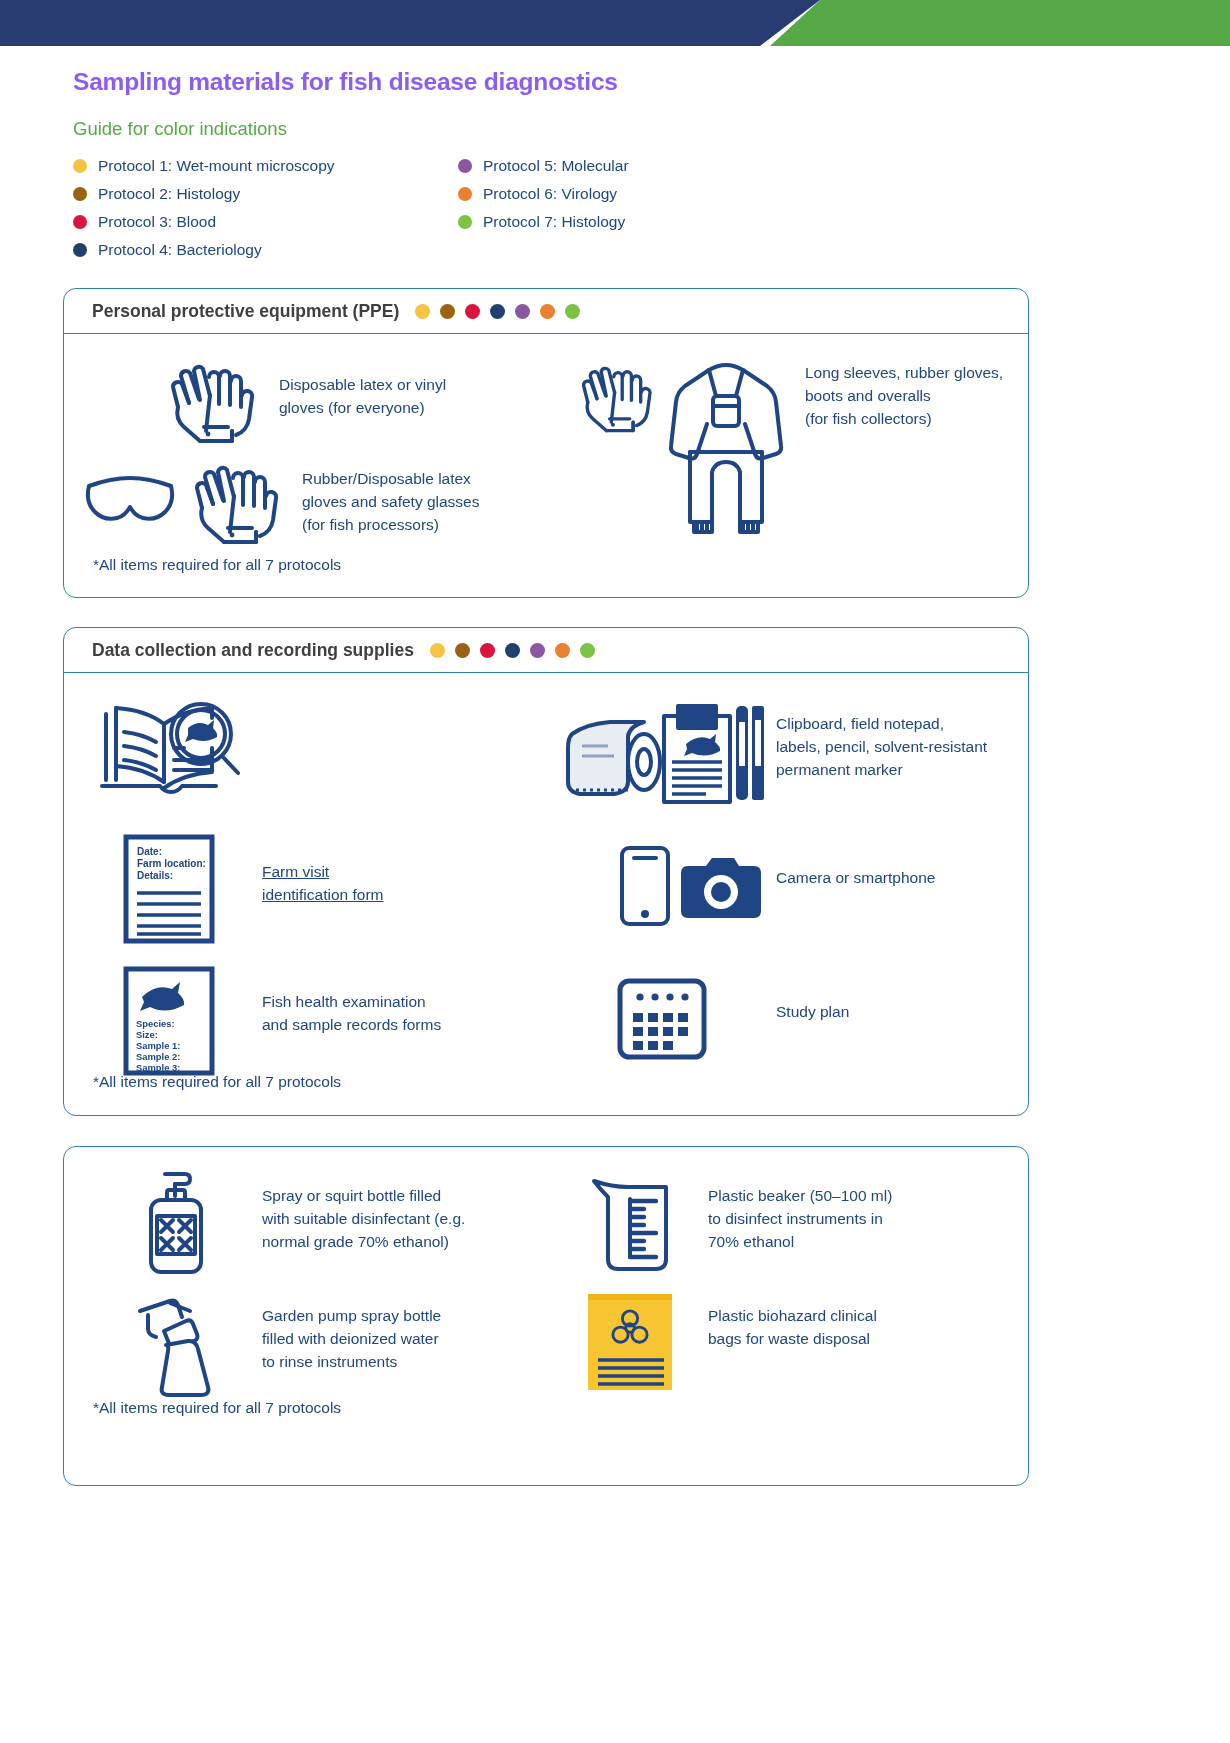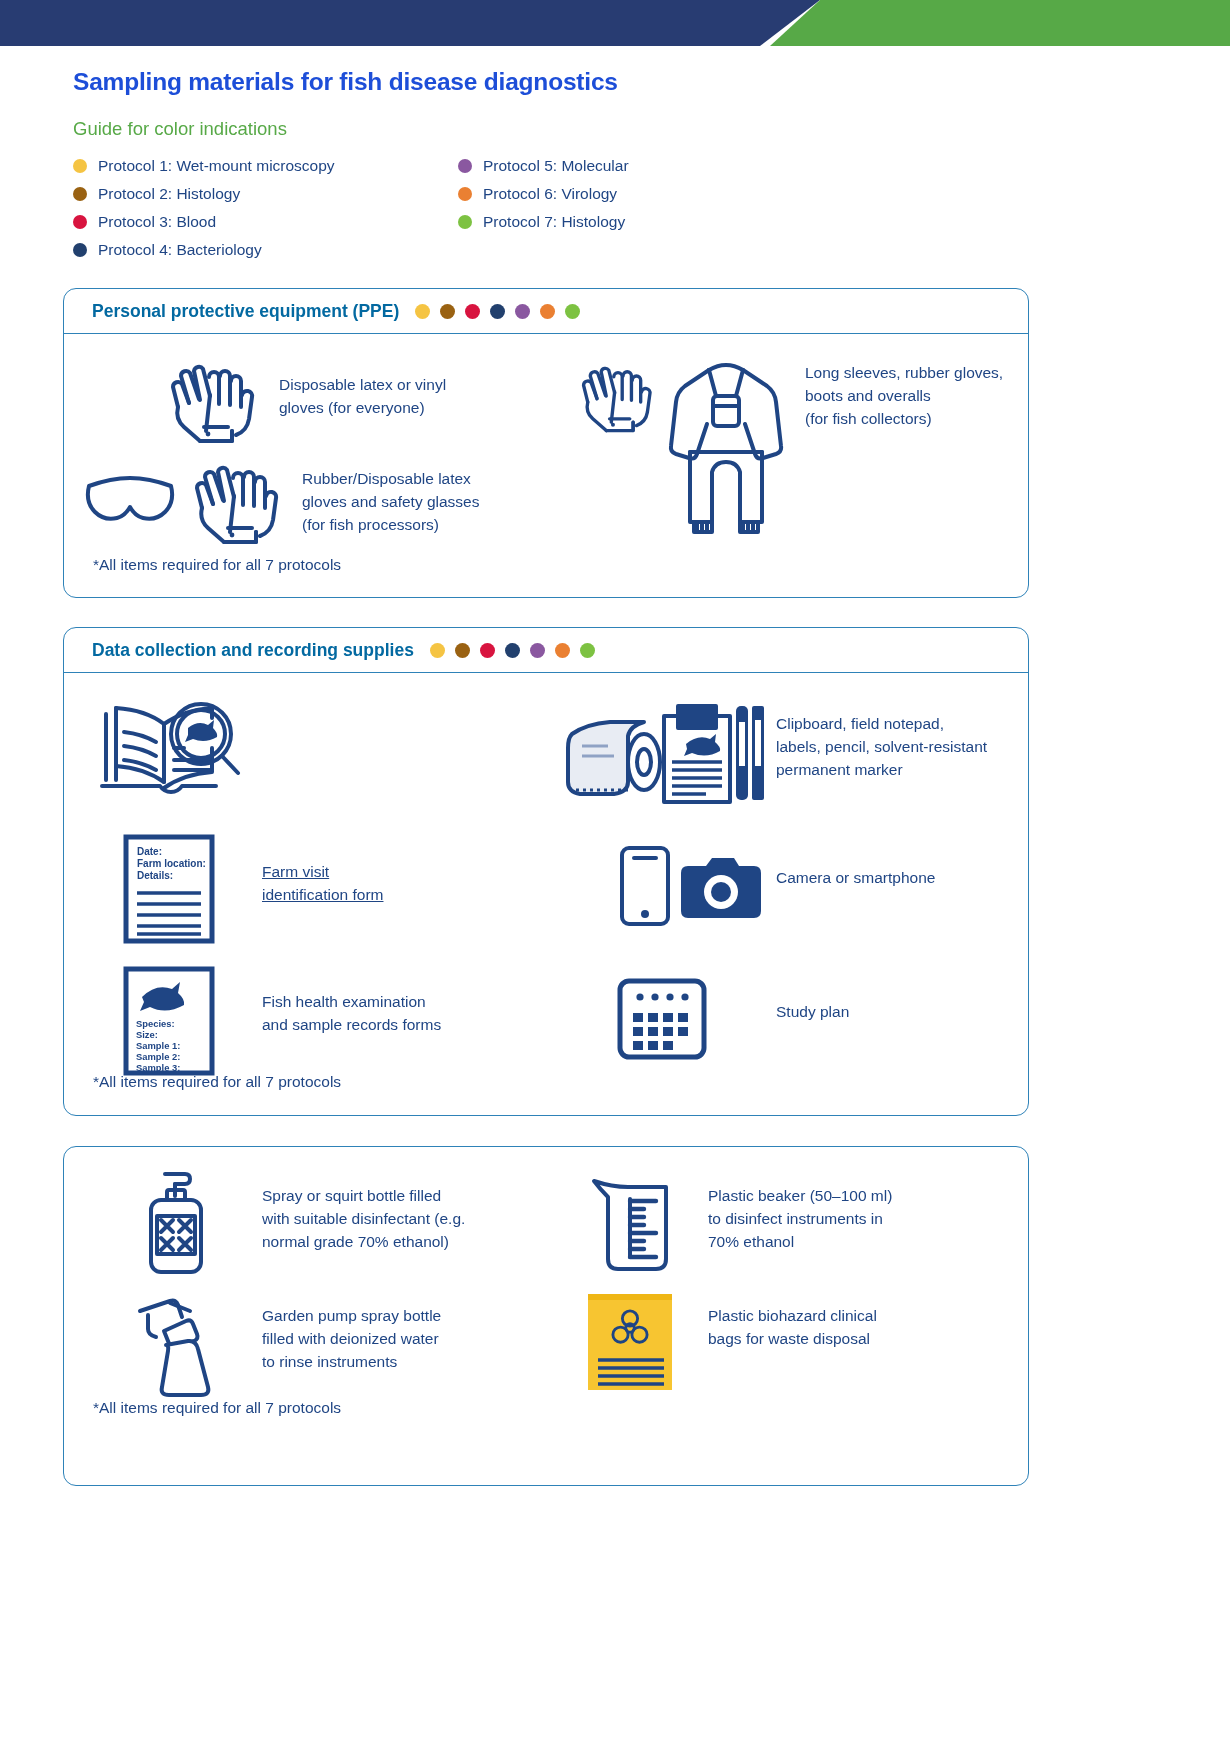--- a/index.html
+++ b/index.html
@@ -12,37 +12,37 @@
 
   
   .header{position:absolute;top:0;left:0;width:1230px;height:46px;}
   .band-navy{position:absolute;top:0;left:0;width:820px;height:46px;background:#283c72;
     clip-path:polygon(0 0,820px 0,760px 46px,0 46px);}
   .band-green{position:absolute;top:0;left:770px;width:460px;height:46px;background:#57a947;
     clip-path:polygon(50px 0,460px 0,460px 46px,0 46px);}
 
   
   .page-title{position:absolute;left:73px;top:68px;font-size:24.5px;font-weight:bold;
-    color:#1d4ed8;letter-spacing:-.2px;}
+    color:#8b5cf6;letter-spacing:-.2px;}
   .legend-title{position:absolute;left:73px;top:118px;font-size:18.5px;color:#57a947;}
 
   .legend{position:absolute;left:73px;top:152px;width:640px;}
   .legend-col{position:absolute;top:0;}
   .legend-col.left{left:0;}
   .legend-col.right{left:385px;}
   .legend-item{display:flex;align-items:center;height:28px;margin-bottom:0;}
   .legend-dot{width:14px;height:14px;border-radius:50%;flex:0 0 auto;margin-right:11px;}
   .legend-label{font-size:15.5px;color:#1f4584;white-space:nowrap;}
 
   
   .card{position:absolute;left:63px;width:966px;border:1.5px solid #2e82b8;
     border-radius:13px;box-sizing:border-box;background:#fff;}
   .card-head{height:44px;display:flex;align-items:center;padding-left:28px;
     border-bottom:1.5px solid #2e82b8;}
-  .card-title{font-size:17.5px;font-weight:bold;color:#0369a1;white-space:nowrap;}
+  .card-title{font-size:17.5px;font-weight:bold;color:#404040;white-space:nowrap;}
   .head-dots{display:flex;align-items:center;margin-left:16px;}
   .head-dot{width:15px;height:15px;border-radius:50%;margin-right:10px;}
   .card-body{position:relative;}
   .footnote{position:absolute;left:29px;font-size:15.5px;color:#1f4584;}
 
   
   .item{position:absolute;display:flex;align-items:flex-start;}
   .item-ico{flex:0 0 auto;display:flex;align-items:center;justify-content:center;}
   .item-text{font-size:15.5px;line-height:1.47;color:#1f4584;}
 

